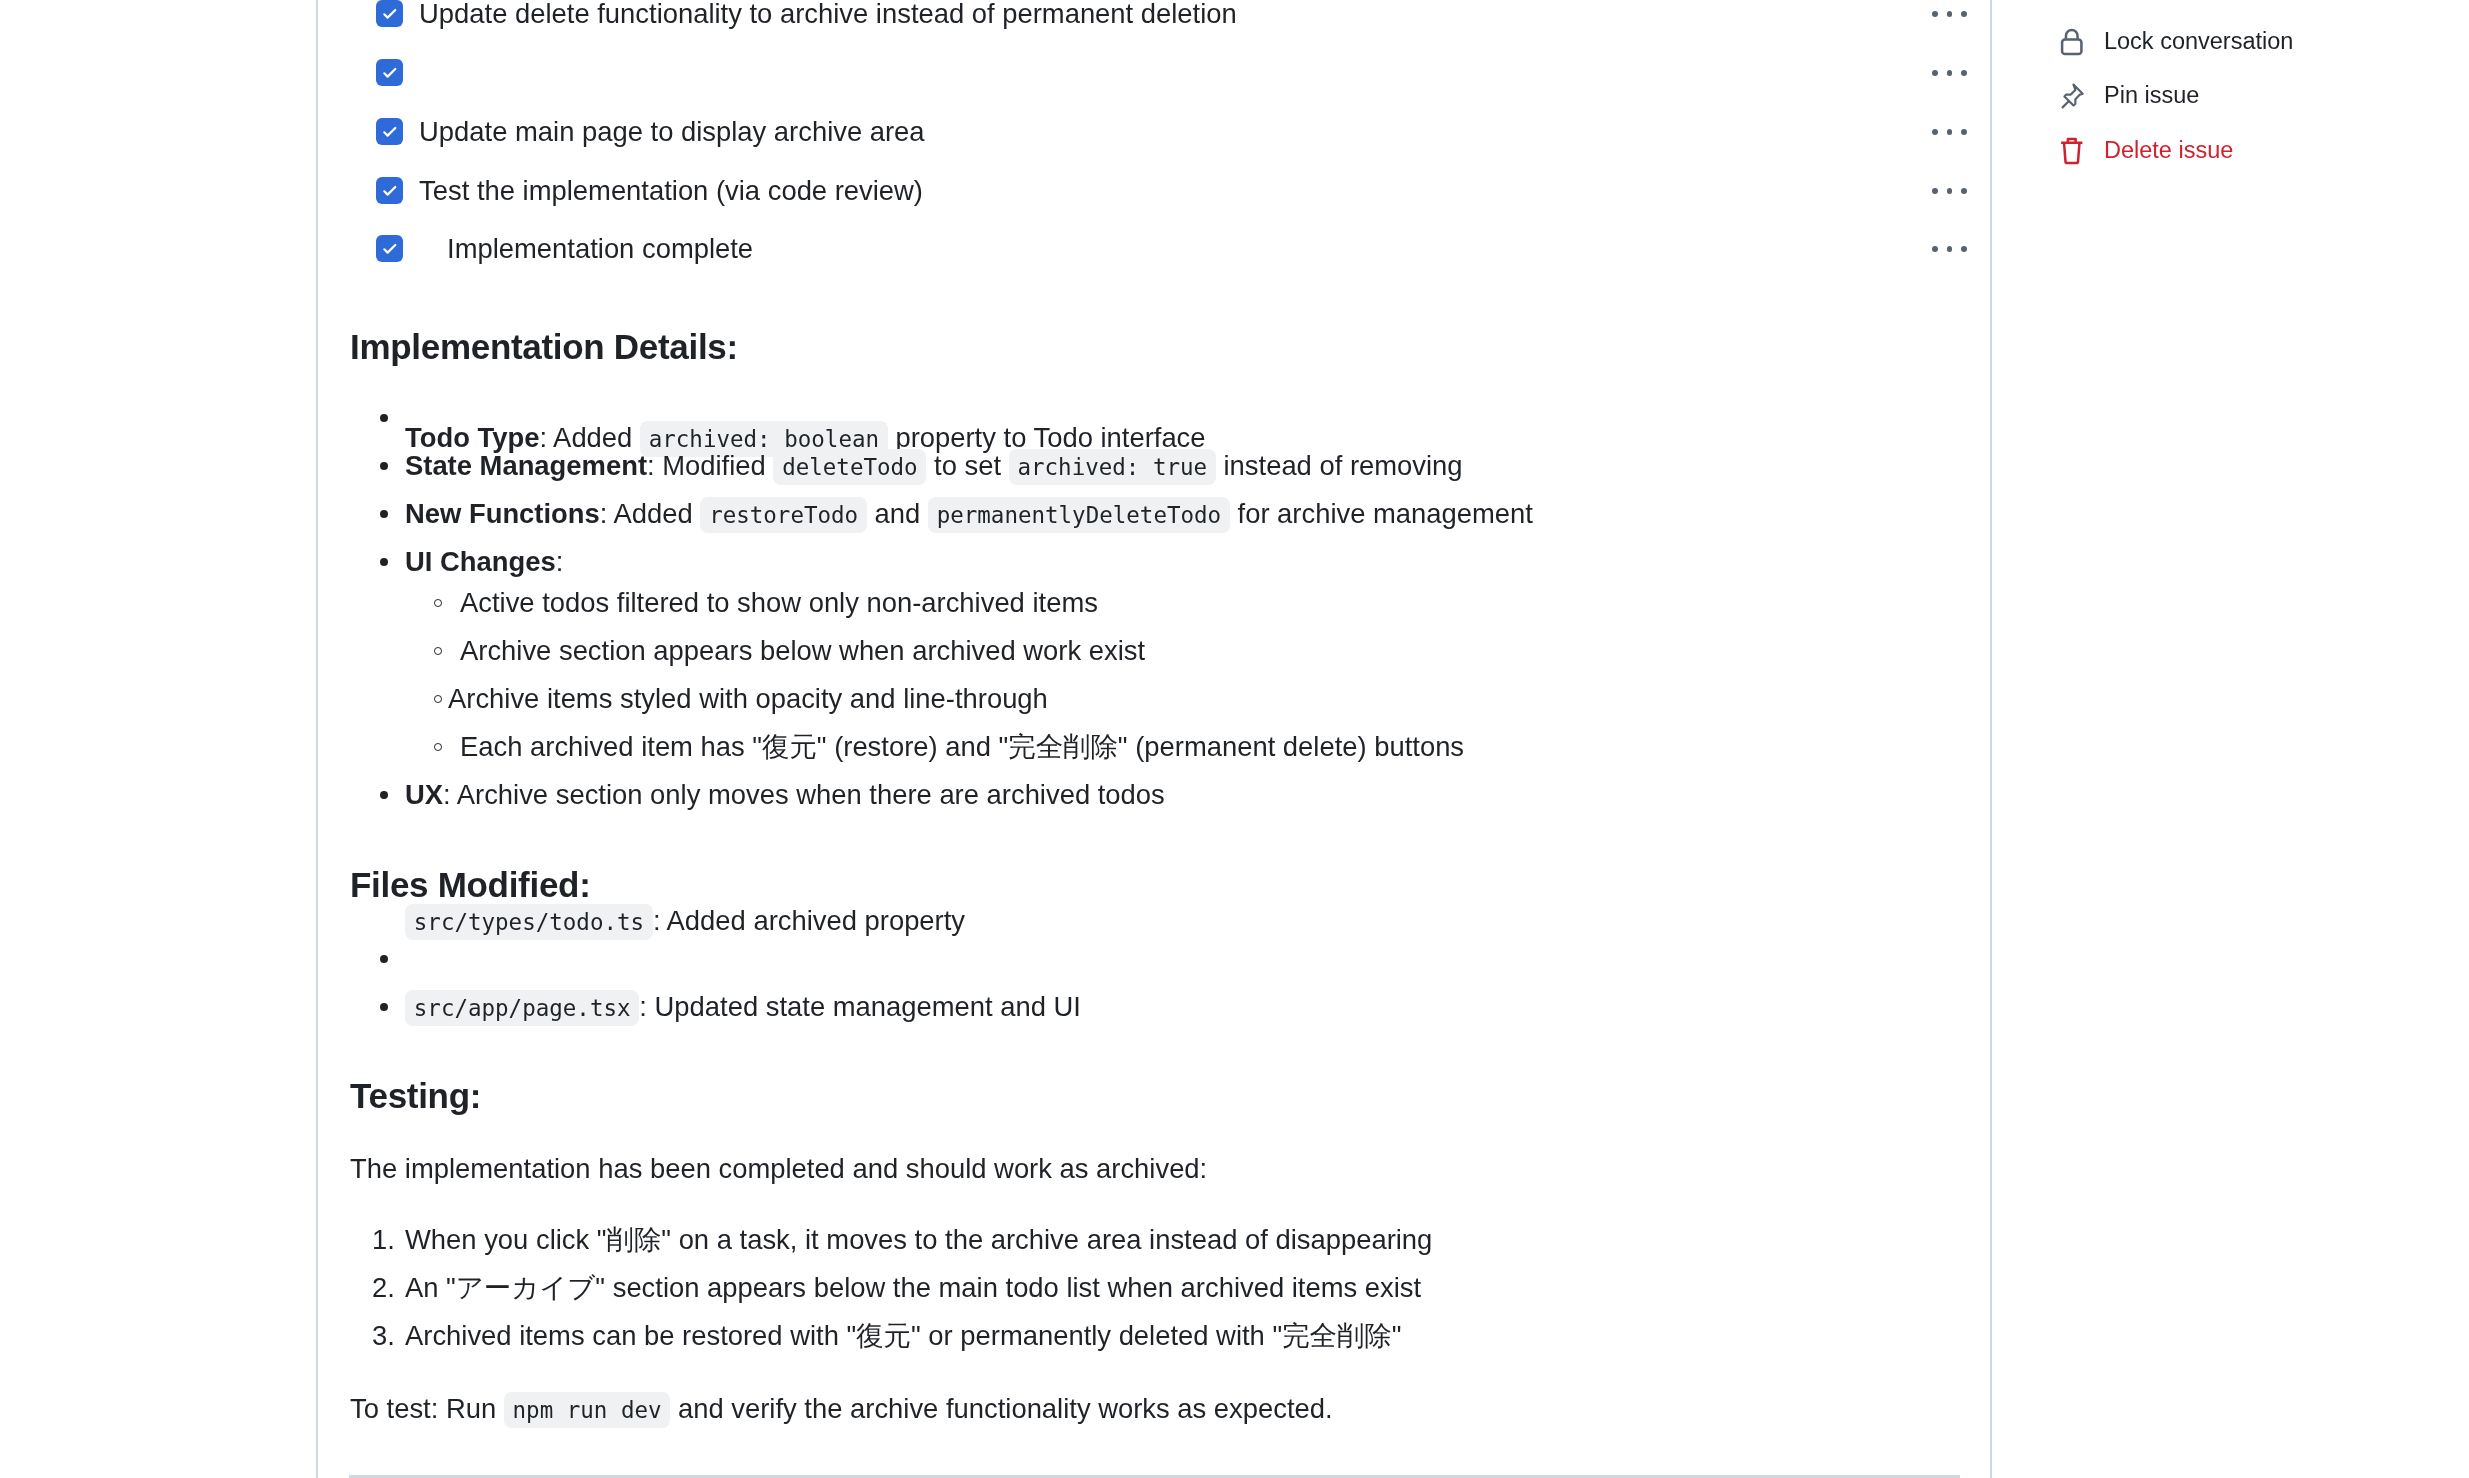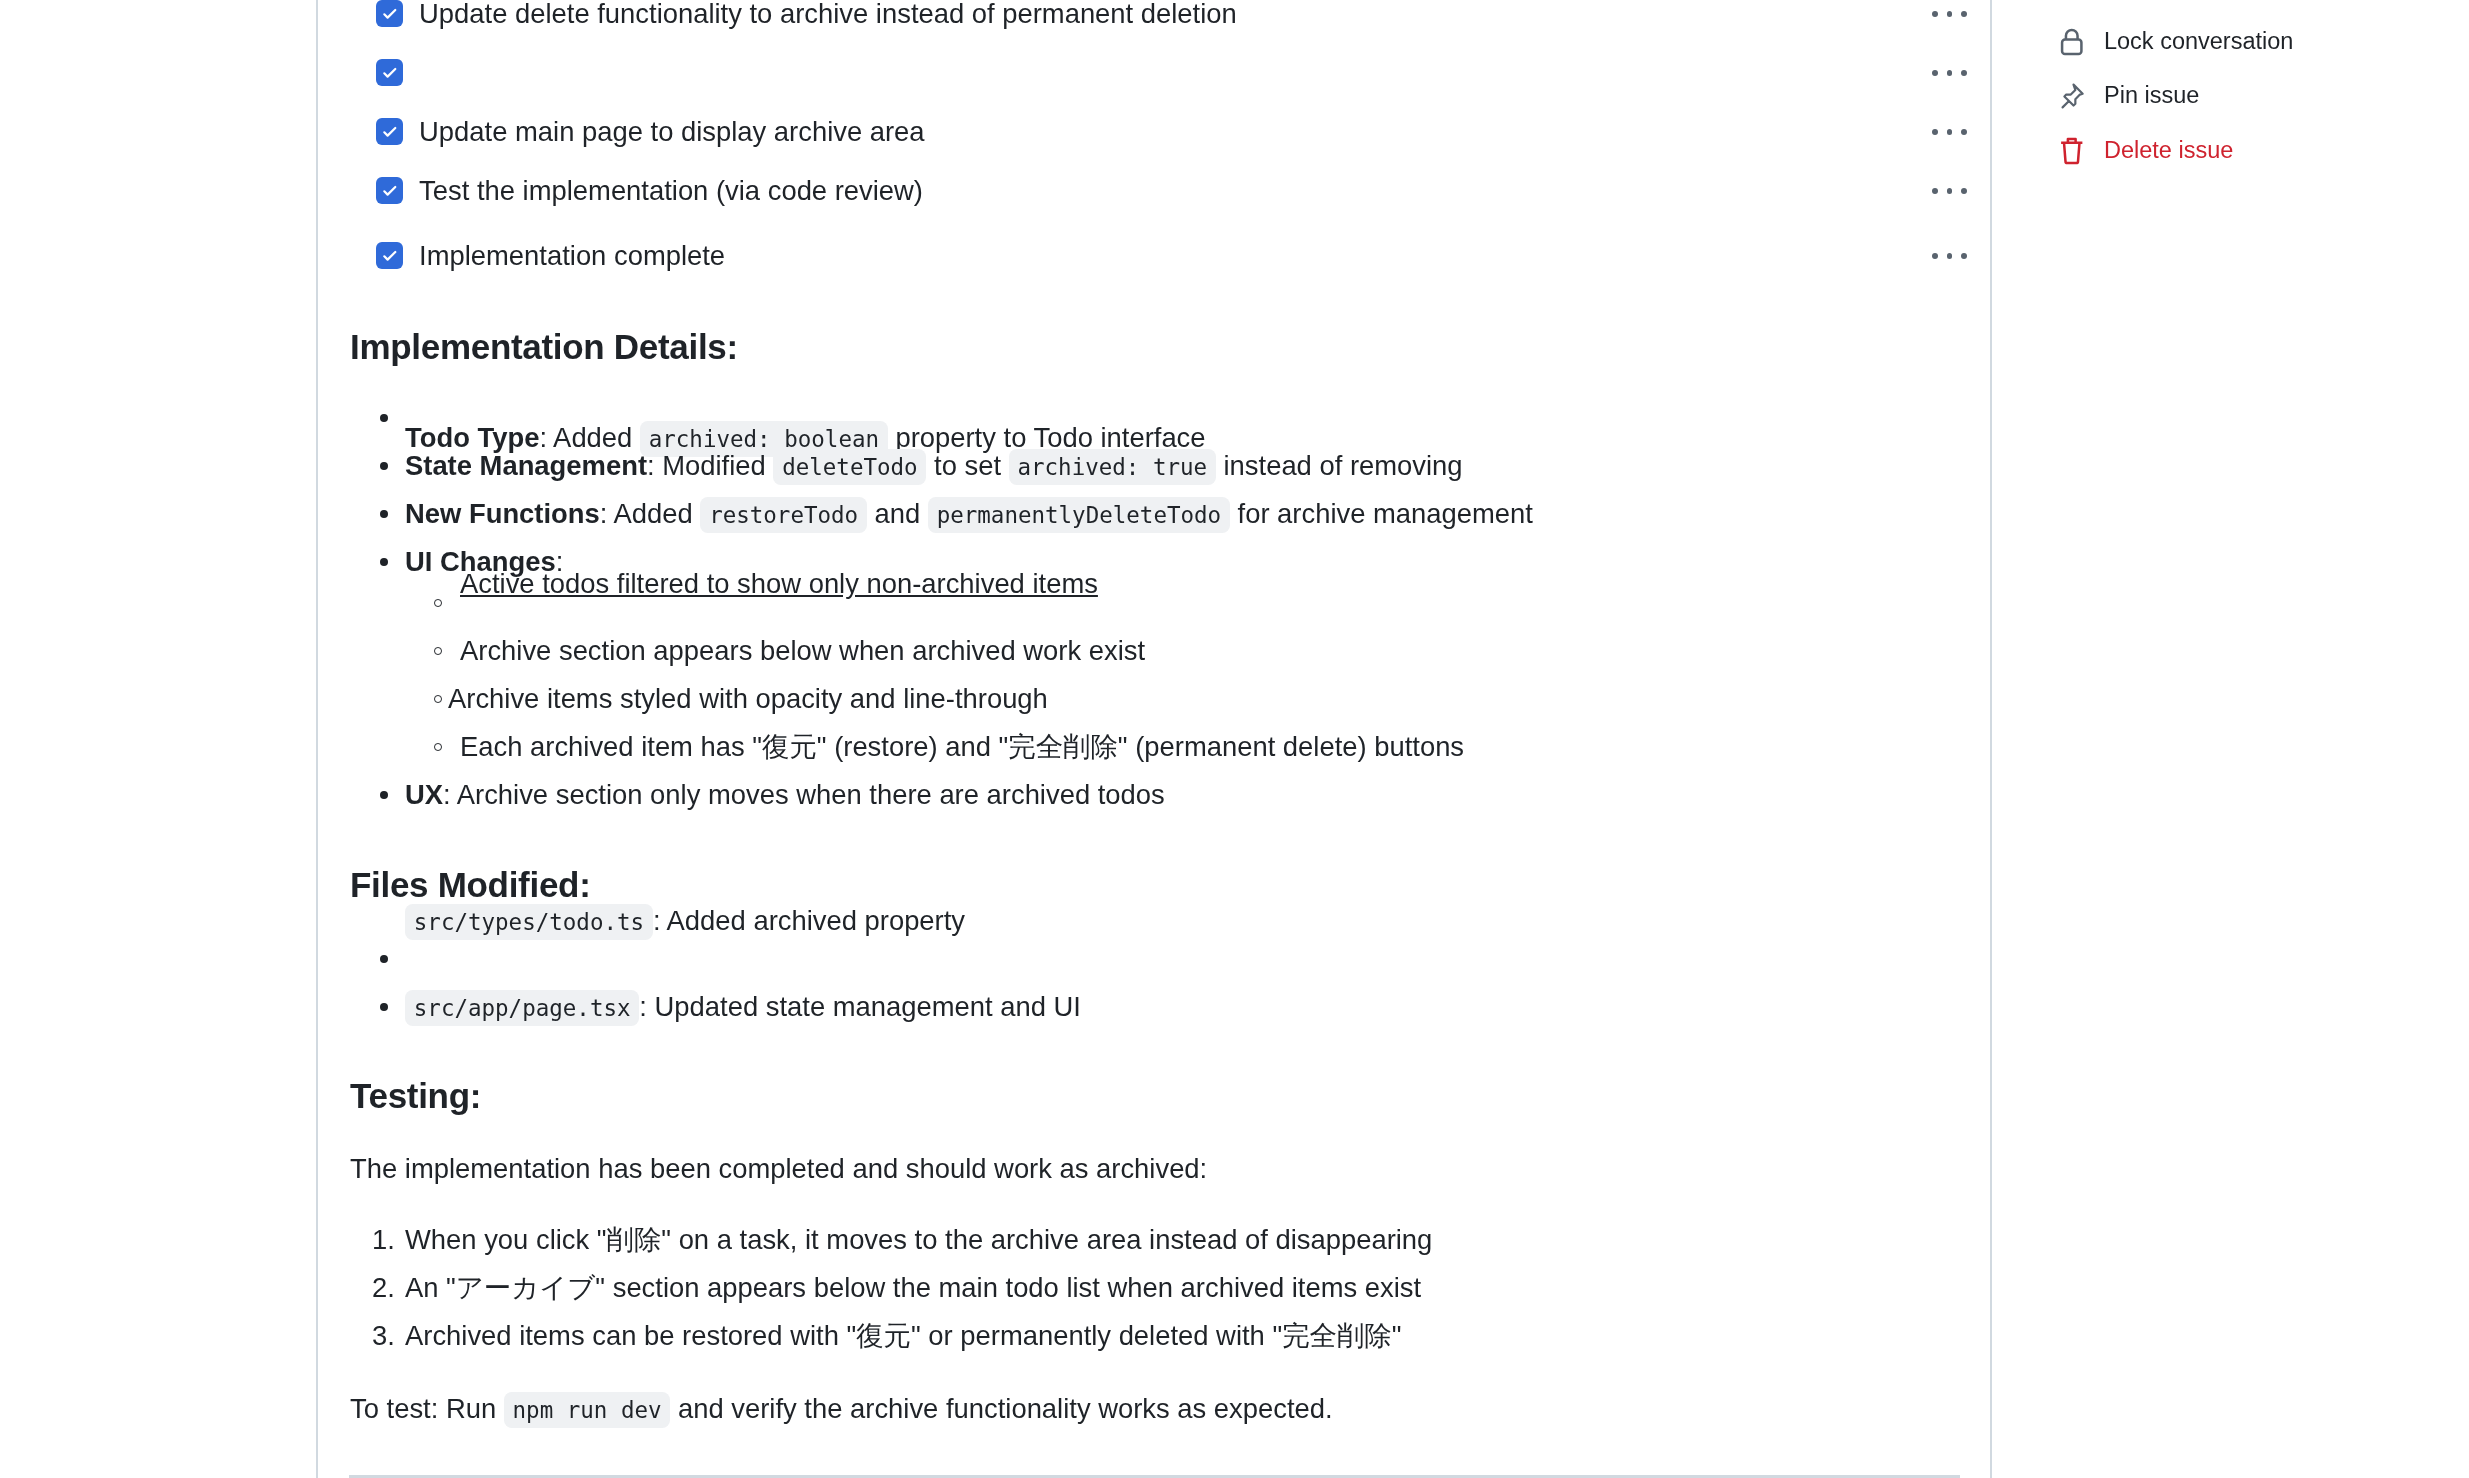--- a/index.html
+++ b/index.html
@@ -109,21 +109,21 @@
         <path d="M3 8.5l3 3 7-7" stroke="#fff" stroke-width="2" fill="none" stroke-linecap="round" stroke-linejoin="round"></path>
       </svg>
   </span>
   <span class="task-label">Test the implementation (via code review)</span>
   <span class="task-menu">
     <span class="dot"></span>
       <span class="dot"></span>
       <span class="dot"></span>
   </span>
 </div>
-<div class="task" style="top:236px;">
+<div class="task" style="top:229px;gap:28px;">
   <span class="checkbox">
     <svg width="17.6" height="17.6" viewBox="0 0 16 16">
         <path d="M3 8.5l3 3 7-7" stroke="#fff" stroke-width="2" fill="none" stroke-linecap="round" stroke-linejoin="round"></path>
       </svg>
   </span>
   <span class="task-label">Implementation complete</span>
   <span class="task-menu">
     <span class="dot"></span>
       <span class="dot"></span>
       <span class="dot"></span>
@@ -146,21 +146,21 @@
 <div class="line" style="left:405px; top:494px;">
   <b>New Functions</b><span>: Added </span><code>restoreTodo</code><span> and </span><code>permanentlyDeleteTodo</code><span> for archive management</span>
 </div>
 
 <span class="bullet" style="left:380px; top:558px;"></span>
 <div class="line" style="left:405px; top:542px;">
   <b>UI Changes</b><span>:</span>
 </div>
 
 <span class="circle" style="left:434px; top:599px;"></span>
-<div class="line" style="left:460px; top:564px;text-decoration:underline;">Active todos filtered to show only non-archived items</div>
+<div class="line" style="left:460px; top:583px;">Active todos filtered to show only non-archived items</div>
 <span class="circle" style="left:434px; top:647px;"></span>
 <div class="line" style="left:460px; top:631px;">Archive section appears below when archived work exist</div>
 <span class="circle" style="left:434px; top:695px;"></span>
 <div class="line" style="left:448px; top:679px;text-align:right;">Archive items styled with opacity and line-through</div>
 <span class="circle" style="left:434px; top:743px;"></span>
 <div class="line" style="left:460px; top:727px;">Each archived item has "復元" (restore) and "完全削除" (permanent delete) buttons</div>
 
 <span class="bullet" style="left:380px; top:791px;"></span>
 <div class="line" style="left:405px; top:775px;">
   <b>UX</b><span>: Archive section only moves when there are archived todos</span>

